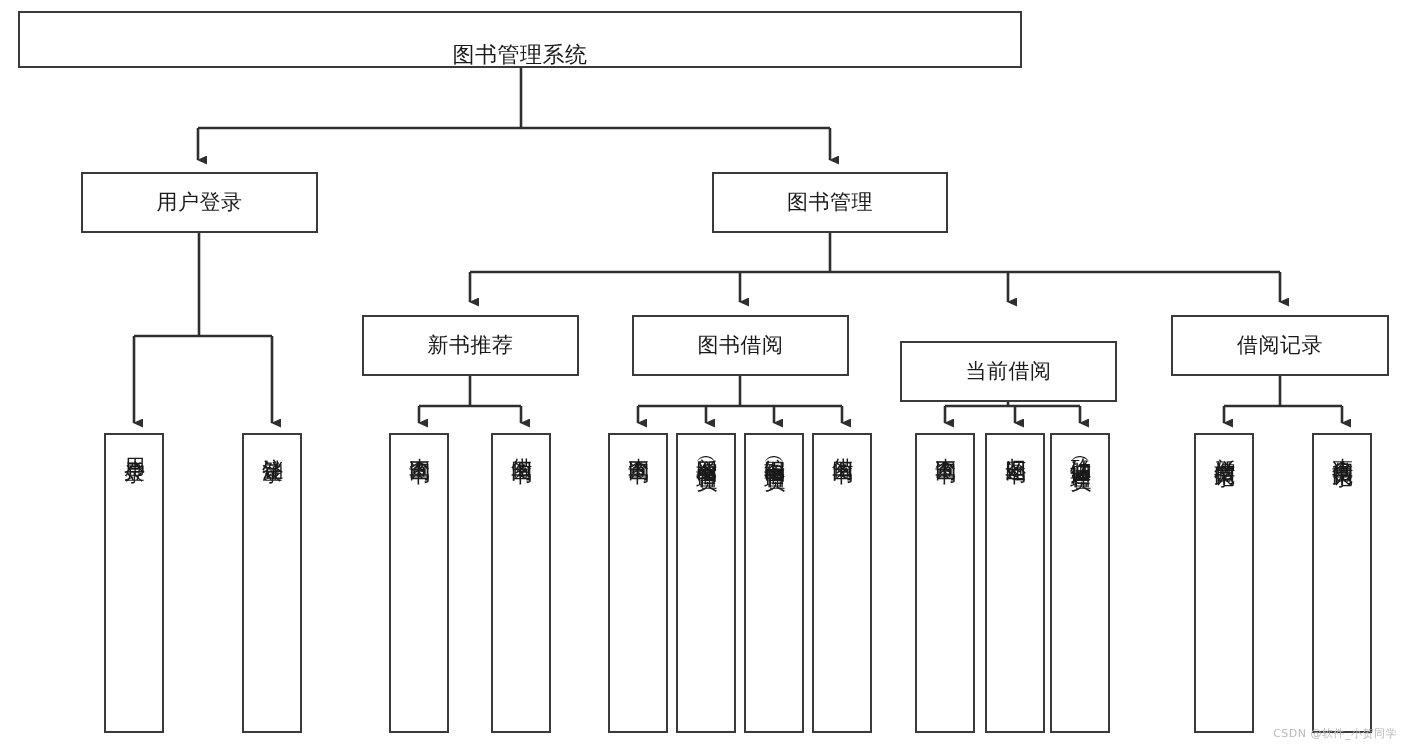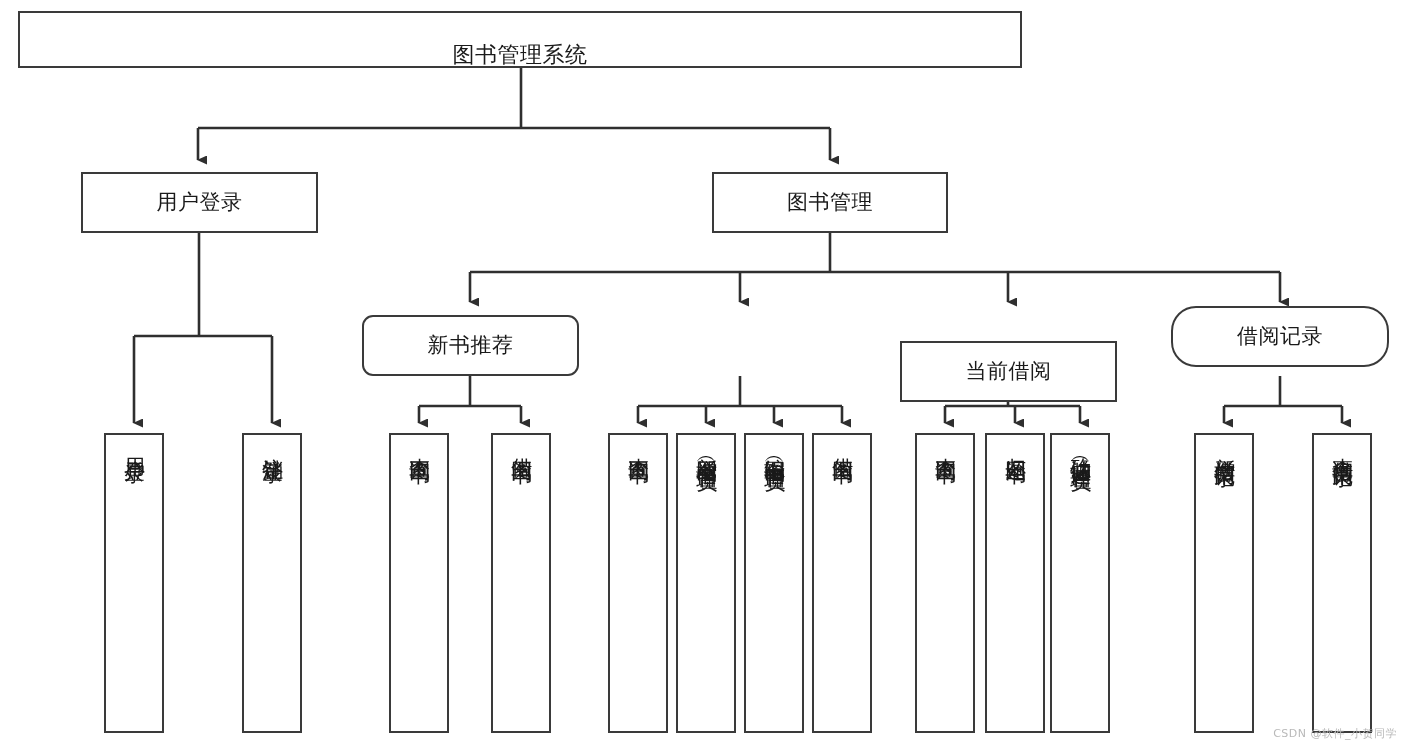--- a/index.html
+++ b/index.html
@@ -127,27 +127,30 @@
     <span class="label">图书管理系统</span>
   </div>
 
   <div class="node horizontal" style="left:81px; top:172px; width:237px; height:61px;">
     <span class="label">用户登录</span>
   </div>
   <div class="node horizontal" style="left:712px; top:172px; width:236px; height:61px;">
     <span class="label">图书管理</span>
   </div>
 
-  <div class="node horizontal" style="left:362px; top:315px; width:217px; height:61px;border-radius:11px;">
+  <div class="node horizontal" style="left:362px; top:315px; width:217px; height:61px;">
     <span class="label">新书推荐</span>
+  </div>
+  <div class="node horizontal" style="left:632px; top:315px; width:217px; height:61px;">
+    <span class="label">图书借阅</span>
   </div>
   <div class="node horizontal" style="left:900px; top:315px; width:217px; height:61px;margin-top:26px;">
     <span class="label">当前借阅</span>
   </div>
-  <div class="node horizontal" style="left:1171px; top:306px; width:218px; height:61px;border-radius:25px;">
+  <div class="node horizontal" style="left:1171px; top:315px; width:218px; height:61px;">
     <span class="label">借阅记录</span>
   </div>
 
   <div class="node vertical" style="left:104px; top:433px; width:60px; height:300px;">
     <span class="label">用户登录</span>
   </div>
   <div class="node vertical" style="left:242px; top:433px; width:60px; height:300px;">
     <span class="label">注销登录</span>
   </div>
 

